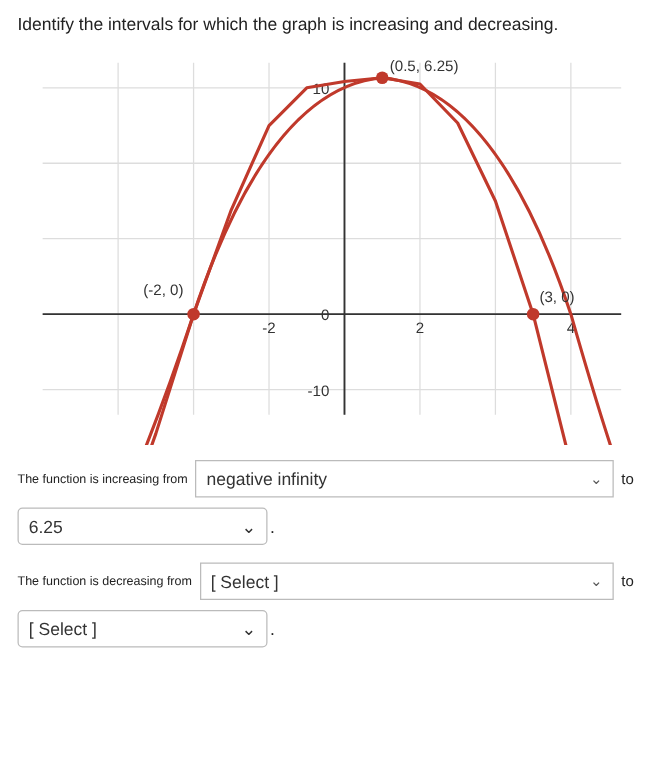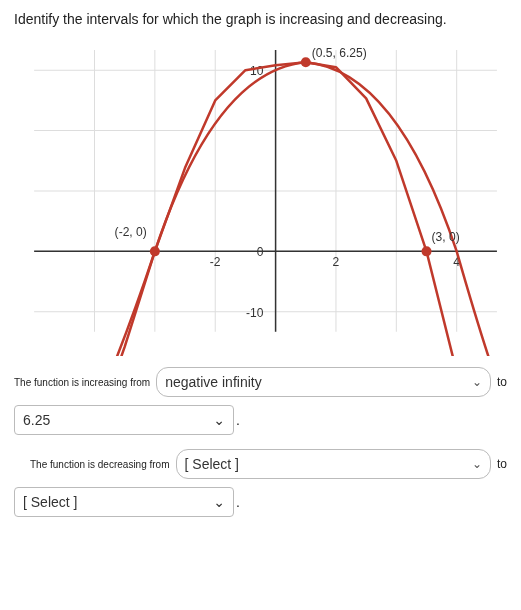--- a/index.html
+++ b/index.html
@@ -42,21 +42,21 @@
     .row-label {
       font-size: 10px;
       color: #222;
       white-space: nowrap;
       margin-right: 6px;
     }
     .select-box {
       display: flex;
       align-items: center;
       border: 1.5px solid #bbb;
-      border-radius: 12px;
+      border-radius: 0;
       padding: 6px 8px;
       background: #fff;
       min-width: 160px;
       flex: 1;
       justify-content: space-between;
       cursor: pointer;
       font-size: 14px;
       color: #333;
     }
     .select-box .chevron {
@@ -75,21 +75,21 @@
       align-items: center;
       margin-top: 8px;
     }
     .select-box-full {
       display: flex;
       align-items: center;
       border: 1.5px solid #bbb;
       border-radius: 4px;
       padding: 6px 8px;
       background: #fff;
-      width: 220px;
+      width: 200px;
       justify-content: space-between;
       cursor: pointer;
       font-size: 14px;
       color: #333;
     }
     .period {
       font-size: 14px;
       color: #222;
       margin-left: 2px;
     }
@@ -173,21 +173,21 @@
   </div>
 
   <div class="row2">
     <div class="select-box-full">
       <span>6.25</span>
       <span class="chevron">⌄</span>
     </div>
     <span class="period">.</span>
   </div>
 
-  <div class="row" style="margin-top:14px;margin-left:16px;">
+  <div class="row" style="margin-top:14px;">
     <span class="row-label">The function is decreasing from</span>
     <div class="select-box">
       <span>[ Select ]</span>
       <span class="chevron">⌄</span>
     </div>
     <span class="to-label">to</span>
   </div>
 
   <div class="row2">
     <div class="select-box-full">

